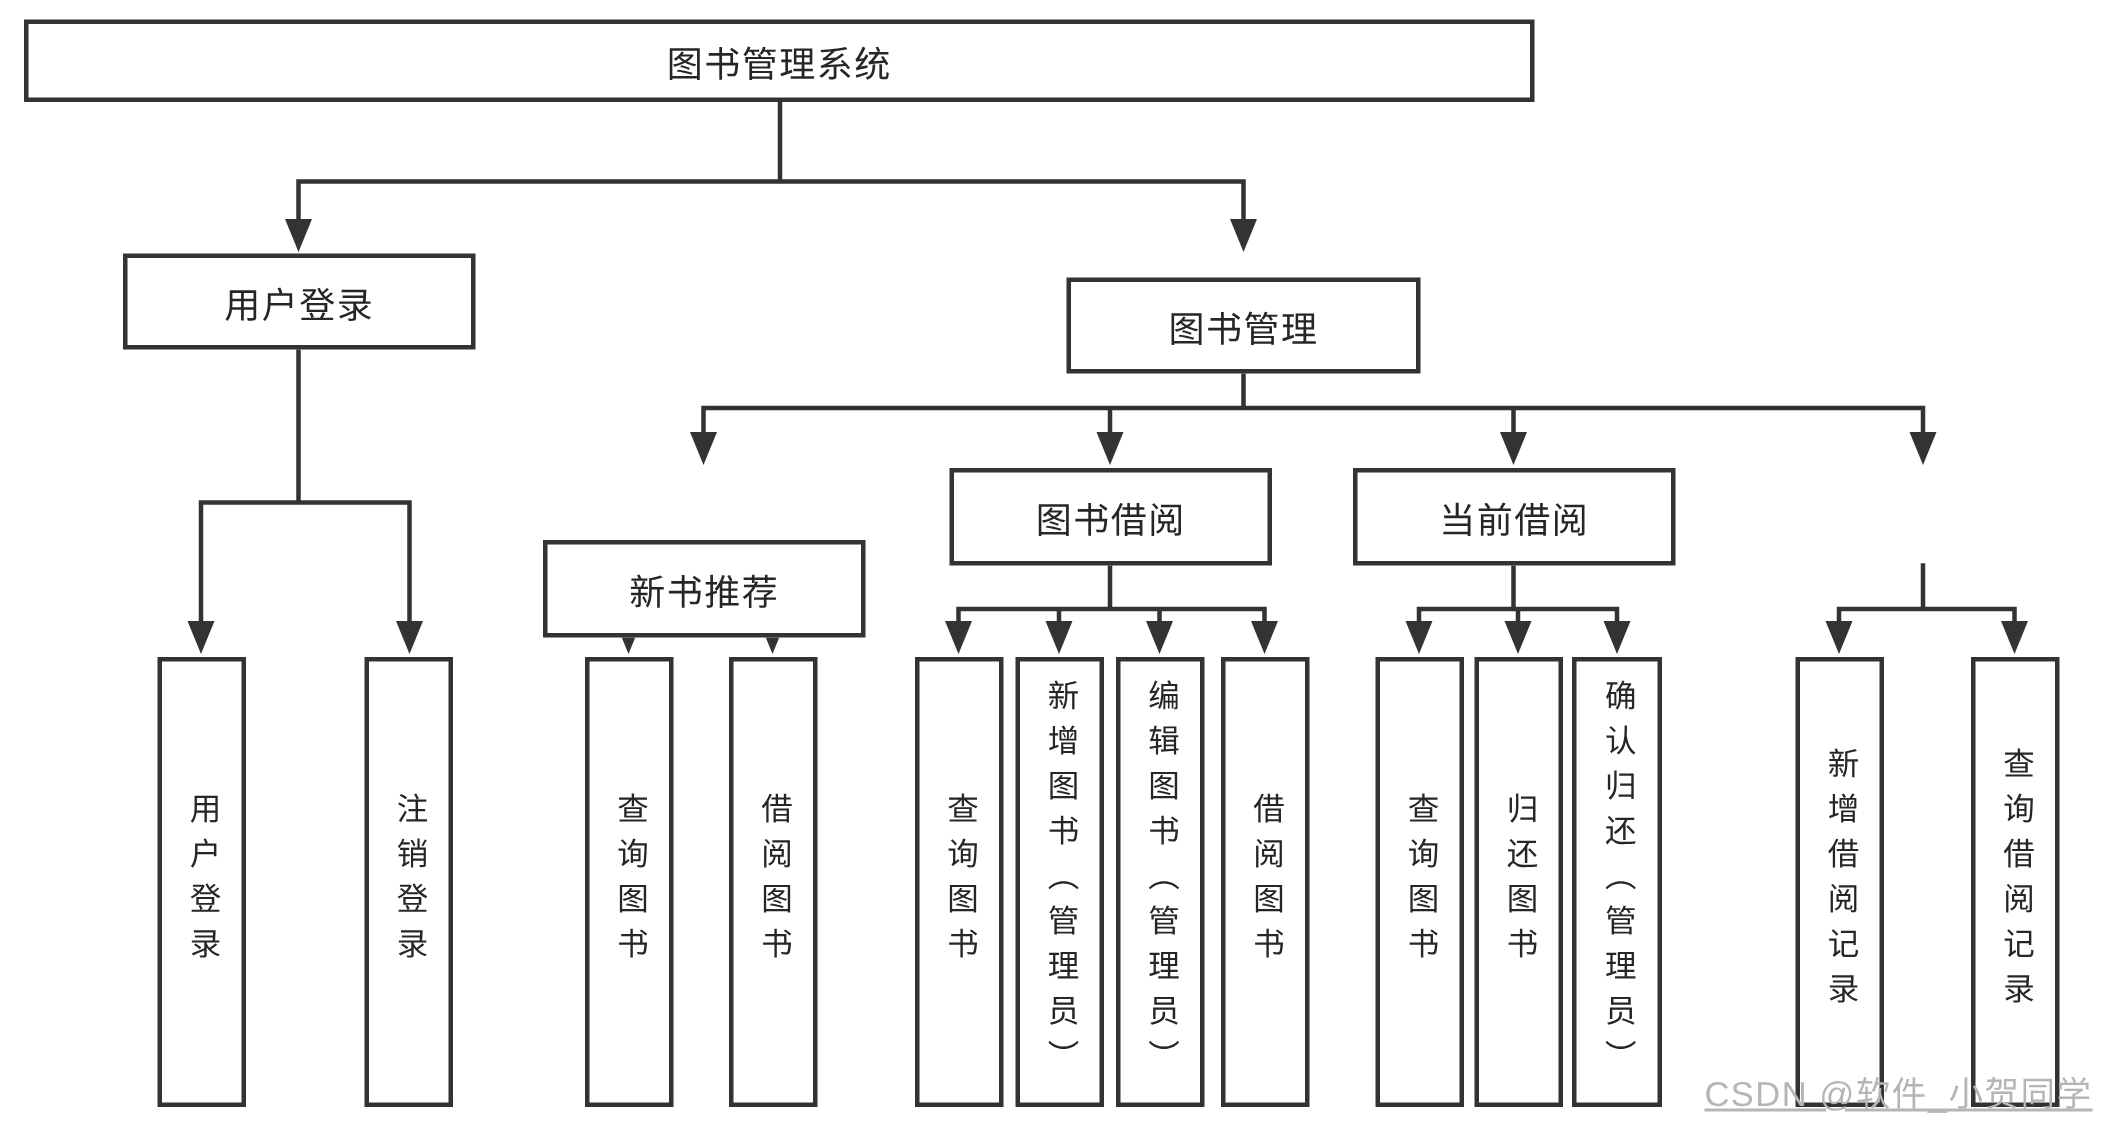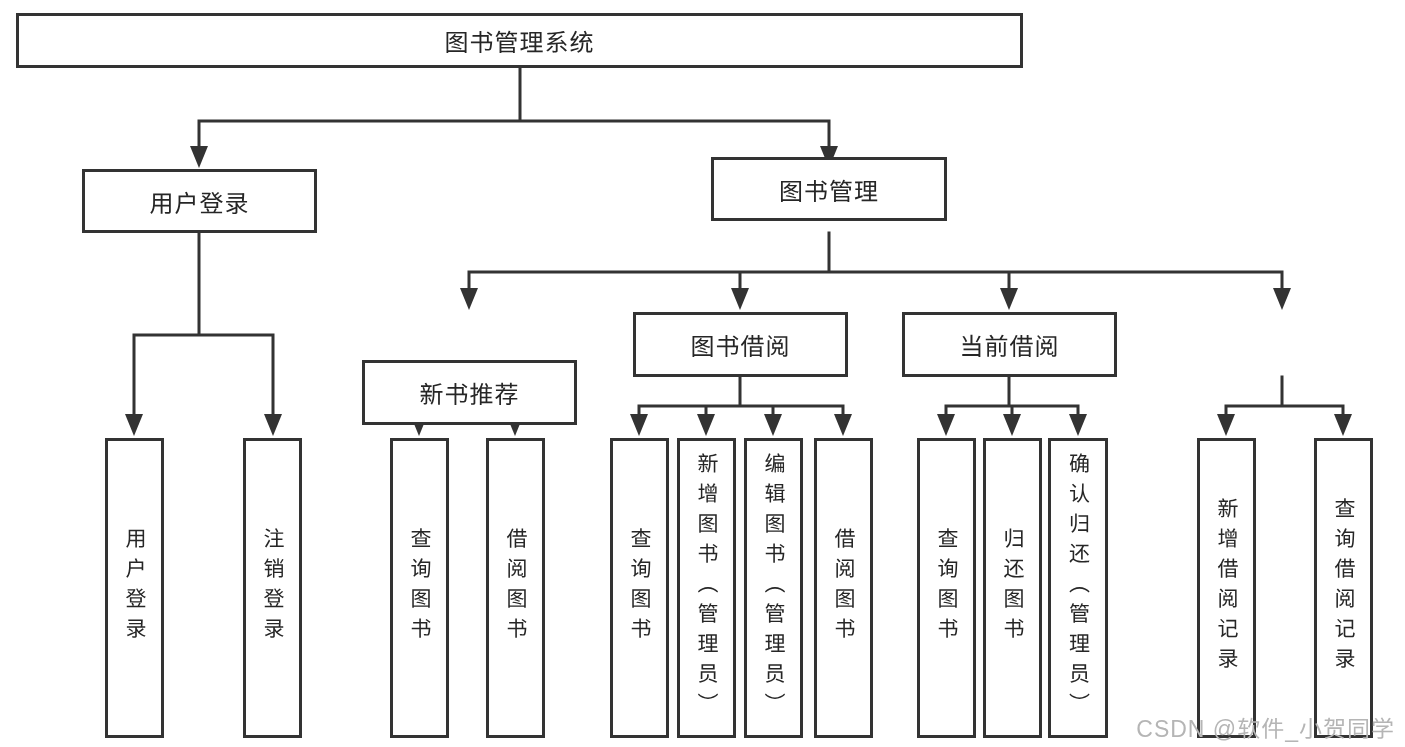--- a/index.html
+++ b/index.html
@@ -43,20 +43,21 @@
     line-height: 1;
   }
   .watermark {
     position: absolute;
     right: 10px;
     bottom: 3px;
     font-size: 23px;
     letter-spacing: 1px;
     color: var(--watermark, #b5b5b5);
     white-space: nowrap;
+    text-decoration: underline;
   }
 </style>
 </head>
 <body>
 
 <div class="canvas">
 
   <svg class="connectors" width="1405" height="747" aria-hidden="true">
     <g>
       <path d="M520 68 V121 M199 121 H829 M199 121 V150 M829 121 V150"></path>
@@ -100,21 +101,21 @@
     </g>
   </svg>
 
   <div class="box" style="left:16px; top:13px; width:1007px; height:55px;">
     <span class="h-label">图书管理系统</span>
   </div>
 
   <div class="box" style="left:82px; top:169px; width:235px; height:64px;">
     <span class="h-label">用户登录</span>
   </div>
-  <div class="box" style="left:711px; top:157px; width:236px; height:64px;">
+  <div class="box" style="left:711px; top:185px; width:236px; height:64px;">
     <span class="h-label">图书管理</span>
   </div>
 
   <div class="box" style="left:362px; top:312px; width:215px; height:65px;margin-top:48px;">
     <span class="h-label">新书推荐</span>
   </div>
   <div class="box" style="left:902px; top:312px; width:215px; height:65px;">
     <span class="h-label">当前借阅</span>
   </div>
   <div class="box" style="left:633px; top:312px; width:215px; height:65px;">

